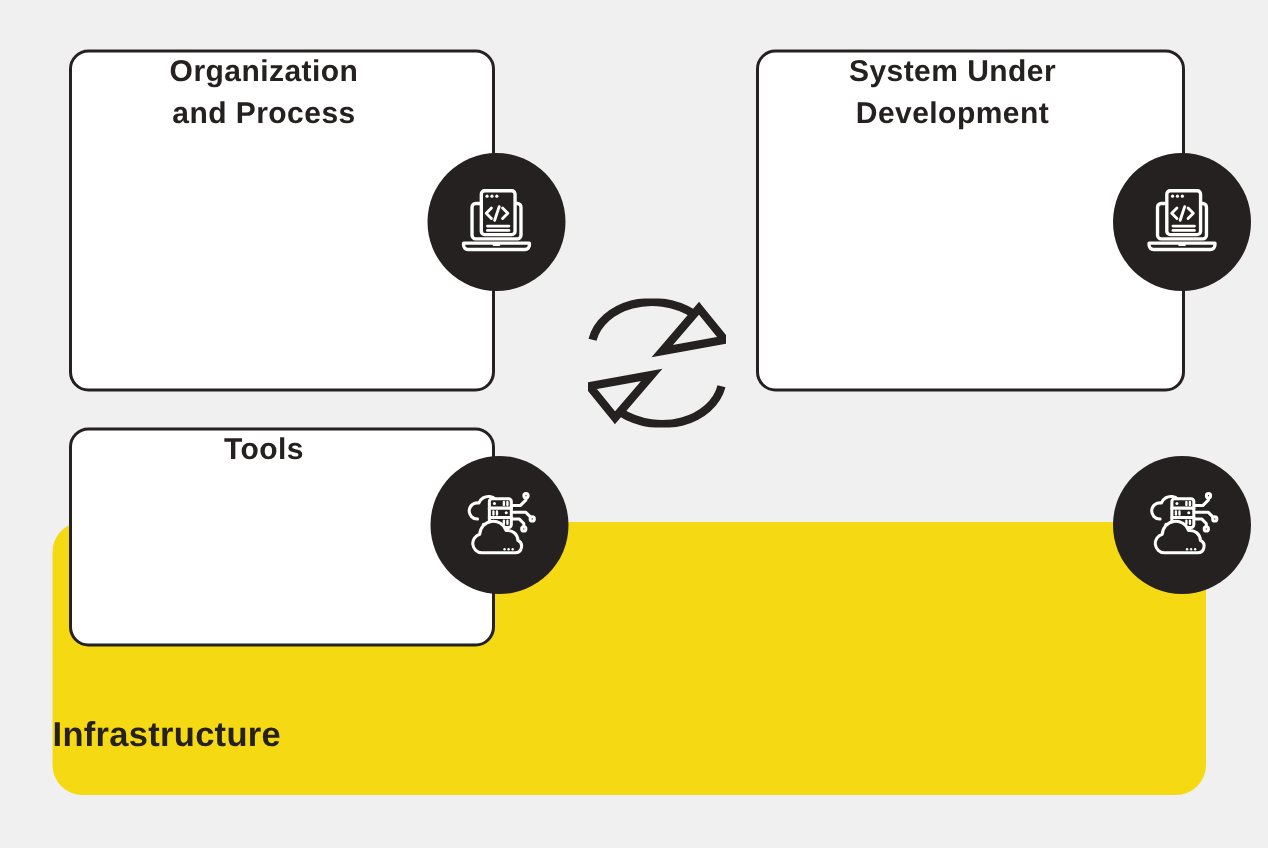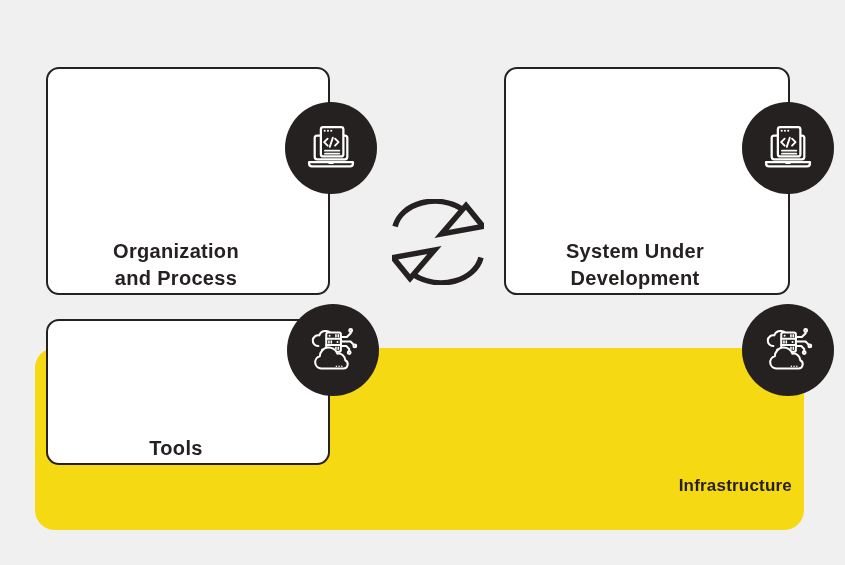--- a/index.html
+++ b/index.html
@@ -26,38 +26,37 @@
   
   .infra {
     position: absolute;
     left: 35px; top: 348px;
     width: 769px; height: 182px;
     background: var(--accent-yellow);
     border-radius: 20px;
   }
   .infra-label {
     position: absolute;
-    left: 0; right: 12px;
+    left: 0; right: 0;
     top: 128px;
-    text-align: right;
-    font-size: 17px;
+    text-align: left;
+    font-size: 23px;
     font-weight: 800;
     letter-spacing: 0.2px;
     color: var(--text);
   }
   
   .card {
     position: absolute;
     background: var(--card-bg);
     border: 2.5px solid var(--outline);
     border-radius: 13px;
     display: flex;
-    align-items: flex-end;
+    align-items: flex-start;
     justify-content: center;
-    margin-top: 34px;
   }
   .card-label {
     text-align: center;
     white-space: pre-line;
     font-size: 20px;
     font-weight: 800;
     line-height: 1.38;
     letter-spacing: 0.3px;
     color: var(--text);
     padding: 0 52px 0 28px; 

